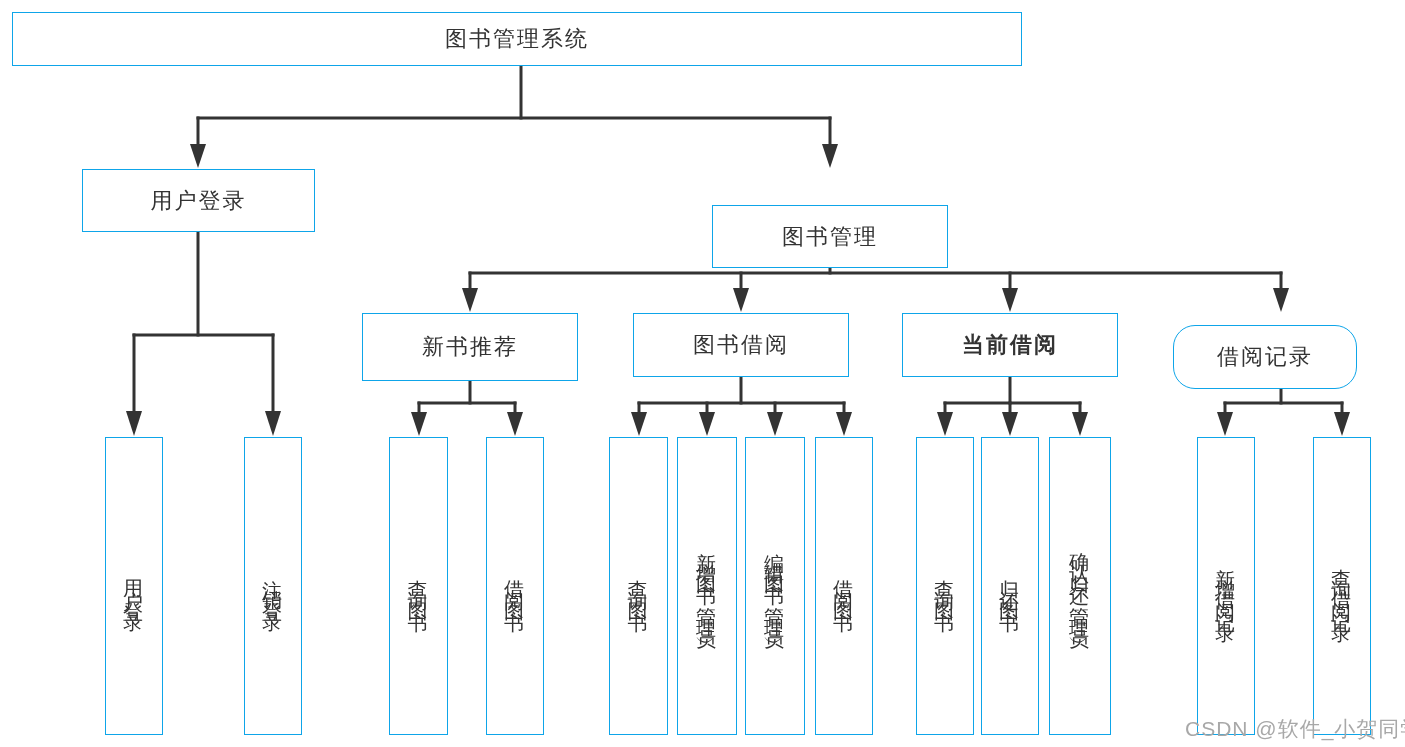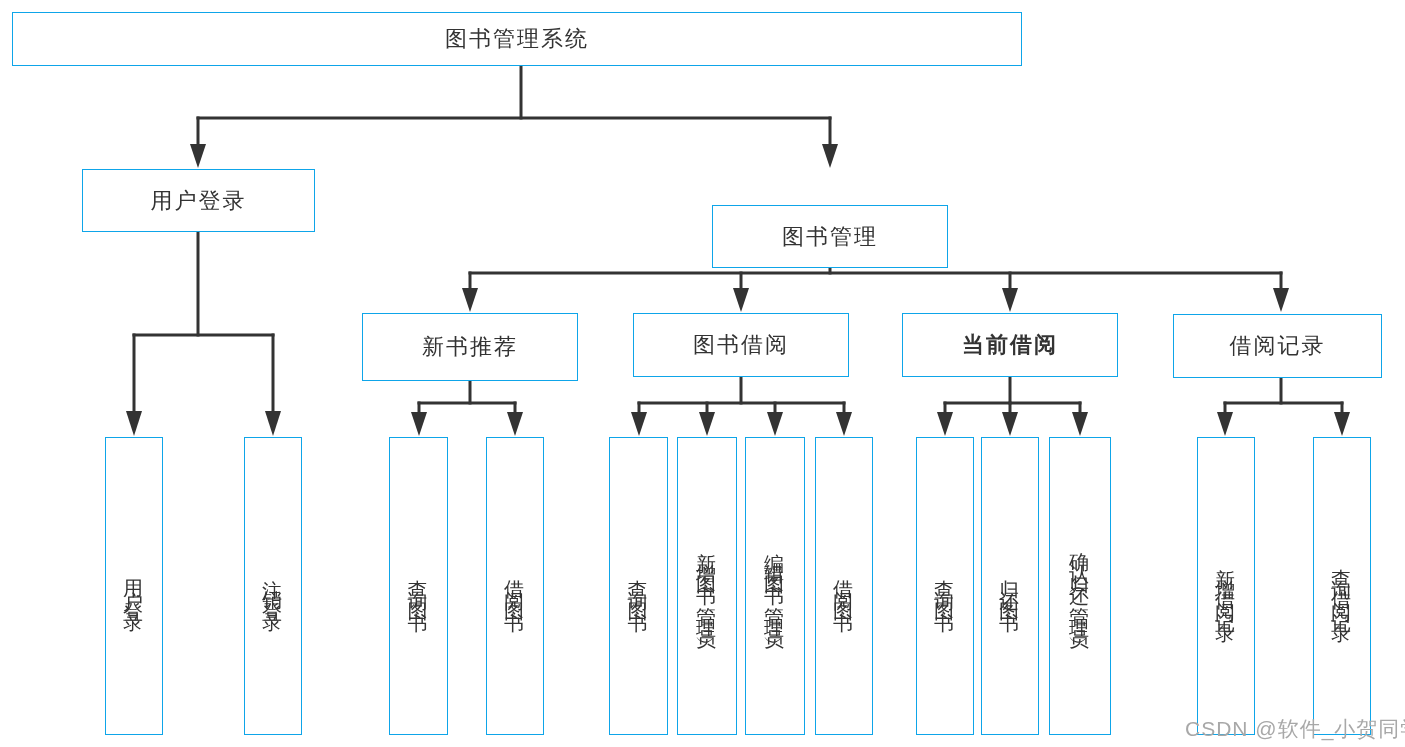--- a/index.html
+++ b/index.html
@@ -106,21 +106,21 @@
   </svg>
 
   <div class="node" style="left:12px;top:12px;width:1010px;height:54px;">图书管理系统</div>
 
   <div class="node" style="left:82px;top:169px;width:233px;height:63px;">用户登录</div>
   <div class="node" style="left:712px;top:169px;width:236px;height:63px;margin-top:36px;">图书管理</div>
 
   <div class="node" style="left:362px;top:313px;width:216px;height:68px;">新书推荐</div>
   <div class="node" style="left:633px;top:313px;width:216px;height:64px;">图书借阅</div>
   <div class="node" style="left:902px;top:313px;width:216px;height:64px;font-weight:bold;">当前借阅</div>
-  <div class="node" style="left:1173px;top:314px;width:209px;height:64px;">借阅记录</div>
+  <div class="node" style="left:1173px;top:325px;width:184px;height:64px;border-radius:22px;">借阅记录</div>
 
   <div class="node vnode" style="left:105px;top:437px;width:58px;height:298px;">用户登录</div>
   <div class="node vnode" style="left:244px;top:437px;width:58px;height:298px;">注销登录</div>
 
   <div class="node vnode" style="left:389px;top:437px;width:59px;height:298px;">查询图书</div>
   <div class="node vnode" style="left:486px;top:437px;width:58px;height:298px;">借阅图书</div>
 
   <div class="node vnode" style="left:609px;top:437px;width:59px;height:298px;">查询图书</div>
   <div class="node vnode" style="left:677px;top:437px;width:60px;height:298px;">新增图书（管理员）</div>
   <div class="node vnode" style="left:745px;top:437px;width:60px;height:298px;">编辑图书（管理员）</div>

